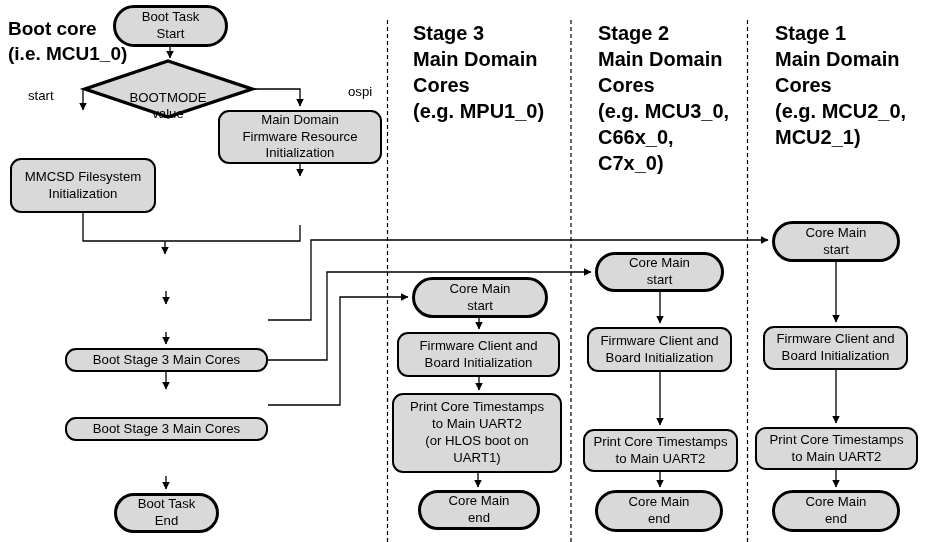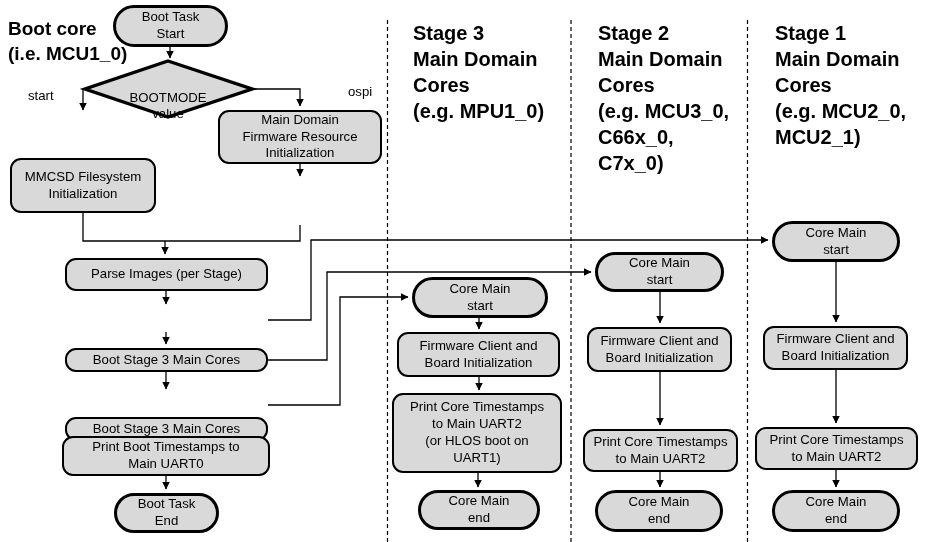--- a/index.html
+++ b/index.html
@@ -122,25 +122,22 @@
 Start</div>
   <div class="diamond-label" style="left:103px; top:82px; width:130px; height:48px;">BOOTMODE
 value</div>
   <div class="edge-label" style="left:28px; top:88px;">start</div>
   <div class="edge-label" style="left:307px; top:84px;margin-left:41px;">ospi</div>
   <div class="node process" style="left:10px; top:114px; width:146px; height:55px;margin-top:44px;">MMCSD Filesystem
 Initialization</div>
   <div class="node process" style="left:218px; top:110px; width:164px; height:54px;">Main Domain
 Firmware Resource
 Initialization</div>
-  <div class="node process" style="left:65px; top:258px; width:203px; height:33px;">Parse Images (per Stage)</div>
   <div class="node process" style="left:65px; top:348px; width:203px; height:24px;">Boot Stage 3 Main Cores</div>
   <div class="node process" style="left:65px; top:393px; width:203px; height:24px;margin-top:24px;">Boot Stage 3 Main Cores</div>
-  <div class="node process" style="left:62px; top:436px; width:208px; height:40px;">Print Boot Timestamps to
-Main UART0</div>
   <div class="node terminal" style="left:114px; top:493px; width:105px; height:40px;">Boot Task
 End</div>
 
   <div class="node terminal" style="left:412px; top:277px; width:136px; height:41px;">Core Main
 start</div>
   <div class="node process" style="left:397px; top:332px; width:163px; height:45px;">Firmware Client and
 Board Initialization</div>
   <div class="node process" style="left:392px; top:393px; width:170px; height:80px;">Print Core Timestamps
 to Main UART2
 (or HLOS boot on

